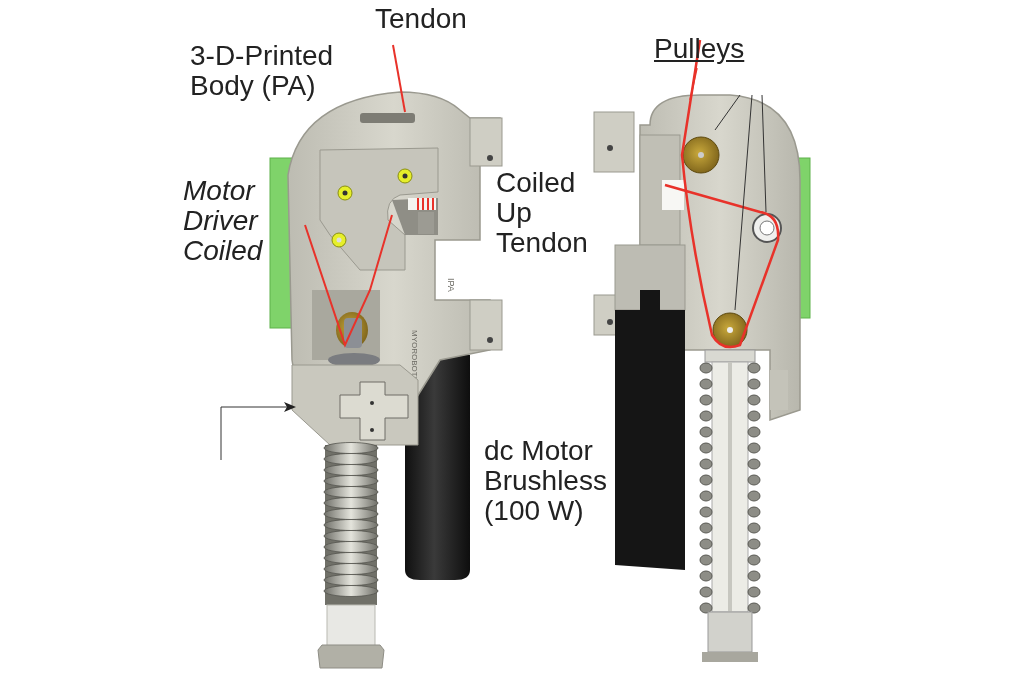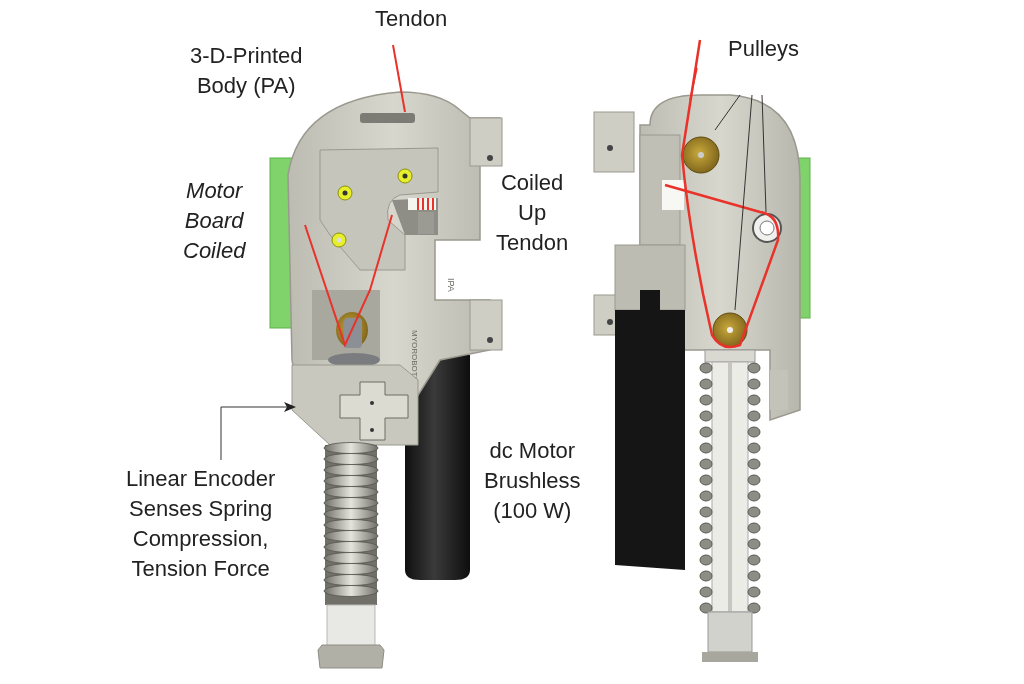--- a/index.html
+++ b/index.html
@@ -1,19 +1,19 @@
 <!DOCTYPE html>
 <html><head>
 <meta charset="utf-8">
 <style>
   html, body { margin: 0; padding: 0; background: #ffffff; }
   body { width: 1024px; height: 684px; position: relative; overflow: hidden;
          font-family: "Liberation Sans", "DejaVu Sans", sans-serif; }
   .stage { position: absolute; left: 0; top: 0; width: 1024px; height: 684px; }
-  .label { position: absolute; color: #222; font-size: 22px; line-height: 30px; text-align: center; white-space: nowrap; }
+  .label { position: absolute; color: #222; font-size: 28px; line-height: 30px; white-space: nowrap; }
   .label span { display: block; }
   svg { position: absolute; left: 0; top: 0; }
 </style>
 </head>
 <body>
 
 <div class="stage">
 
   <svg width="1024" height="684" viewBox="0 0 1024 684">
     <defs>
@@ -192,35 +192,29 @@
 
   <div class="label" style="left:375px; top:4px;">
     <span>Tendon</span>
   </div>
   <div class="label" style="left:190px; top:41px;">
     <span>3-D-Printed</span>
     <span>Body (PA)</span>
   </div>
   <div class="label" style="left:183px; top:176px;font-style:italic;">
     <span>Motor</span>
-    <span>Board</span>
+    <span>Driver</span>
     <span>Coiled</span>
   </div>
   <div class="label" style="left:496px; top:168px;">
     <span>Coiled</span>
     <span>Up</span>
     <span>Tendon</span>
   </div>
-  <div class="label" style="left:126px; top:464px;">
-    <span>Linear Encoder</span>
-    <span>Senses Spring</span>
-    <span>Compression,</span>
-    <span>Tension Force</span>
-  </div>
   <div class="label" style="left:484px; top:436px;">
     <span>dc Motor</span>
     <span>Brushless</span>
     <span>(100 W)</span>
   </div>
-  <div class="label" style="left:728px; top:34px;">
+  <div class="label" style="left:654px; top:34px;text-decoration:underline;">
     <span>Pulleys</span>
   </div>
 </div>
 
 </body></html>

